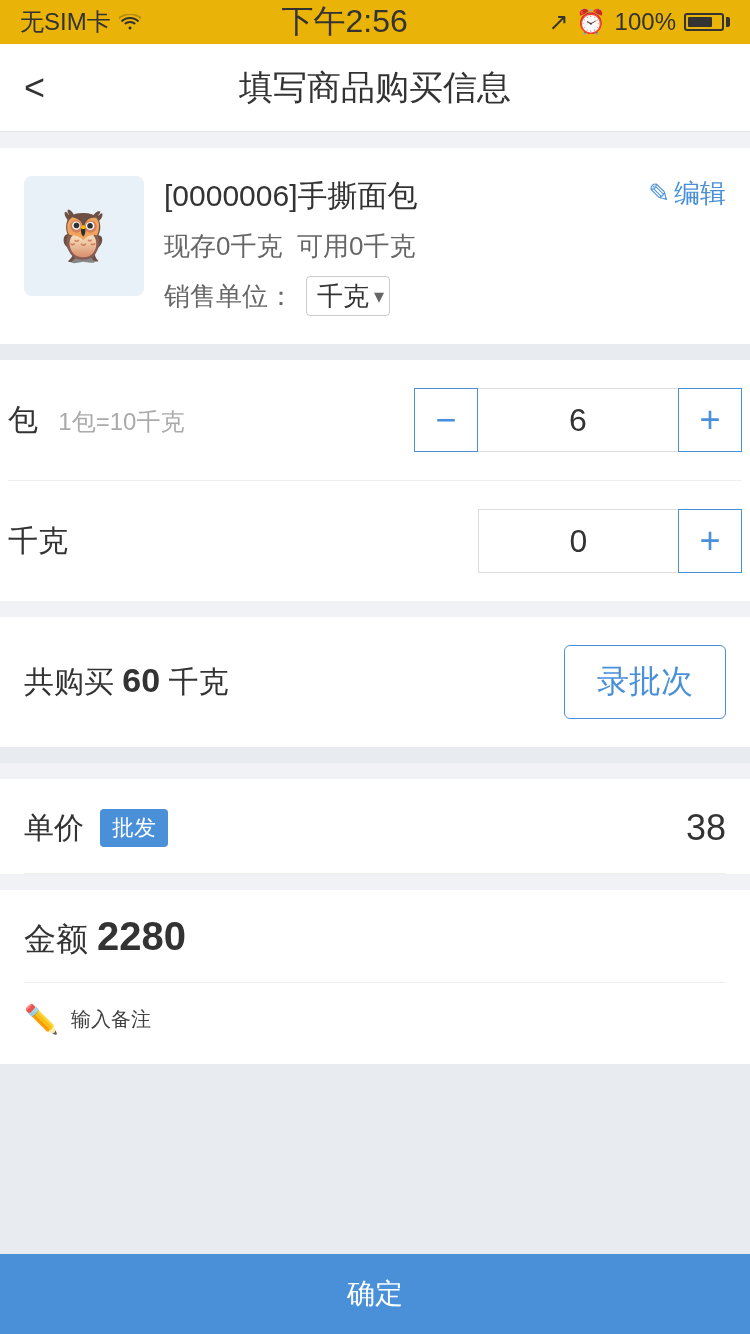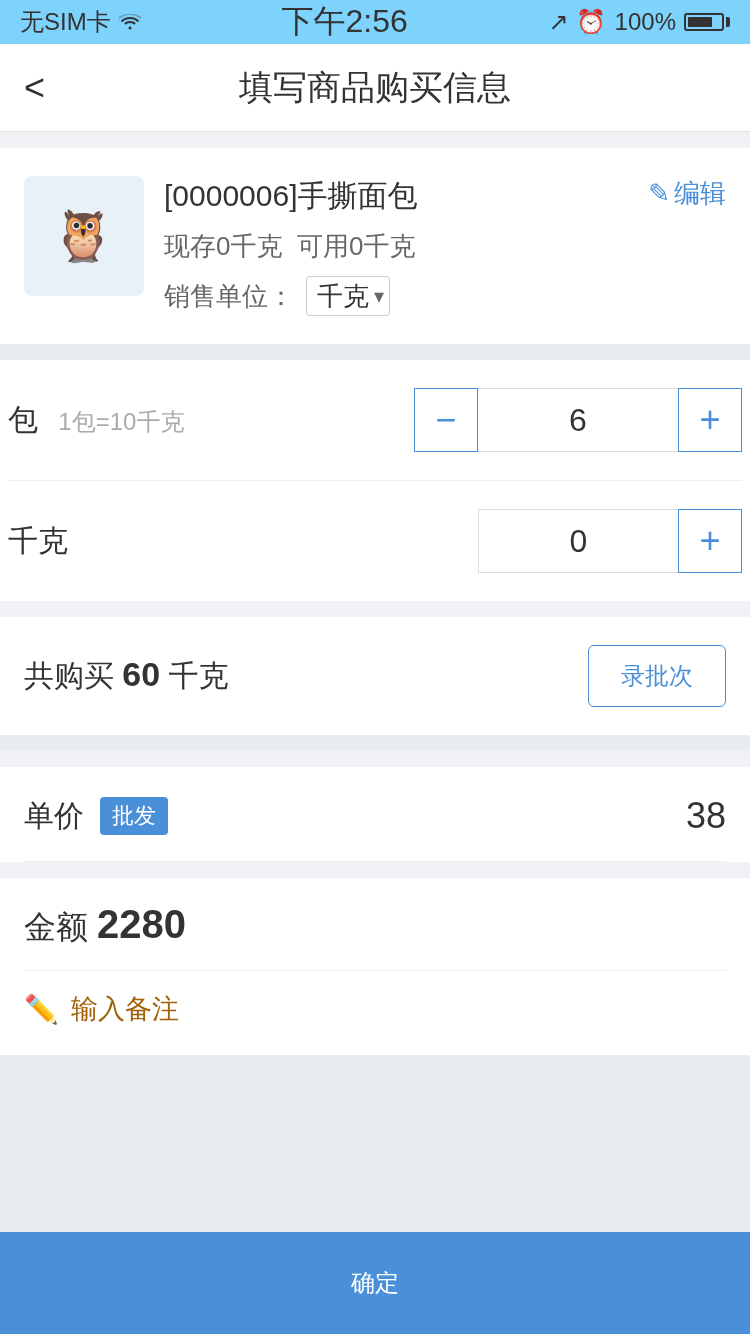--- a/index.html
+++ b/index.html
@@ -9,21 +9,21 @@
       min-height: 1334px;
       font-family: -apple-system, "PingFang SC", "Helvetica Neue", Arial, sans-serif;
       background: #f0f2f5;
       font-size: 28px;
       color: #333;
     }
 
     
     .status-bar {
       height: 44px;
-      background: #7dd3fc;
+      background: #eab308;
       display: flex;
       align-items: center;
       justify-content: space-between;
       padding: 0 20px;
       font-size: 24px;
       color: #333;
       text-align: center;
     }
     .status-left { display: flex; align-items: center; gap: 8px; }
     .status-center { font-size: 32px; font-weight: 500; }
@@ -231,21 +231,21 @@
     .total-text .highlight {
       font-size: 34px;
       font-weight: 600;
       color: #333;
     }
     .record-btn {
       border: 1.5px solid #4a90d9;
       color: #4a90d9;
       background: #fff;
       padding: 14px 32px;
-      font-size: 24px;
+      font-size: 32px;
       border-radius: 6px;
       cursor: pointer;
     }
 
     
     .price-section {
       background: #fff;
       margin-top: 16px;
       padding: 28px 24px 0;
     }
@@ -308,41 +308,41 @@
       align-items: center;
       gap: 12px;
       padding: 20px 0 28px;
       border-top: 1px solid #eee;
     }
     .note-icon {
       color: #aaa;
       font-size: 28px;
     }
     .note-text {
-      font-size: 27px;
-      color: #a16207;
+      font-size: 20px;
+      color: #404040;
     }
 
     
     .empty-space {
       background: #e8ecf0;
       flex: 1;
       min-height: 300px;
     }
 
     
     .confirm-btn {
       position: fixed;
       bottom: 0;
       left: 0;
       width: 750px;
-      height: 102px;
+      height: 80px;
       background: #4a90d9;
       color: #fff;
-      font-size: 24px;
+      font-size: 28px;
       display: flex;
       align-items: center;
       justify-content: center;
       cursor: pointer;
       border: none;
       z-index: 100;
     }
   </style>
 </head>
 <body>

